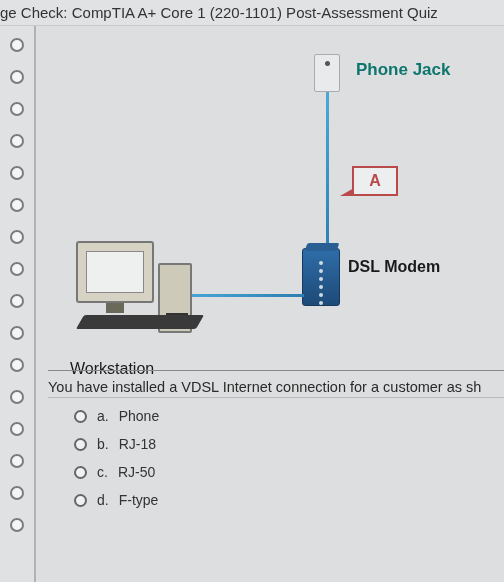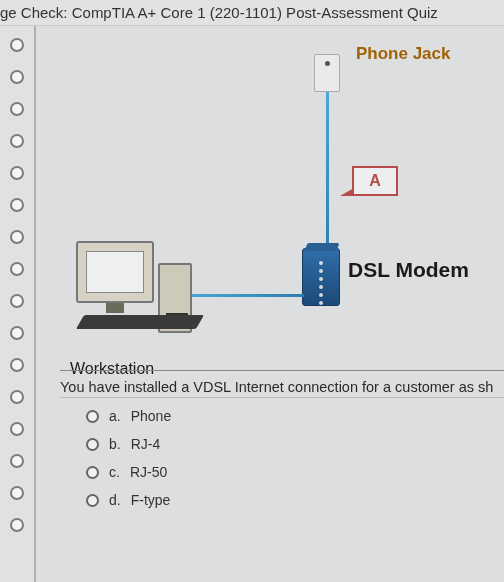--- a/index.html
+++ b/index.html
@@ -68,22 +68,22 @@
   width: 26px; height: 38px;
   background: #e9eaeb;
   border: 1px solid #a8aaab;
   border-radius: 2px;
   position: relative;
 }
 .jack-dot {
   position: absolute; left: 10px; top: 6px; width: 5px; height: 5px; background: #555; border-radius: 50%;
 }
 .phone-jack-lbl {
-  position: absolute; left: 312px; top: 8px;
-  font-size: 17px; font-weight: bold; color: #a16207;
+  position: absolute; left: 312px; top: 24px;
+  font-size: 17px; font-weight: bold; color: #0f766e;
 }
 
 .vline {
   position: absolute;
   left: 282px; top: 56px;
   width: 3px; height: 160px;
   background: linear-gradient(#4aa8d8, #2d7fb0);
 }
 
 .callout {
@@ -122,21 +122,21 @@
   border-radius: 2px;
 }
 .modem-lights {
   position: absolute; left: 16px; top: 12px;
   display: flex; flex-direction: column; gap: 4px;
 }
 .modem-lights div { width: 4px; height: 4px; background: #cfd9e2; border-radius: 50%; }
 
 .modem-lbl {
   position: absolute; left: 304px; top: 222px;
-  font-size: 21px; font-weight: bold; color: #1a1a1a;
+  font-size: 16px; font-weight: bold; color: #1a1a1a;
 }
 
 .hline {
   position: absolute;
   left: 135px; top: 258px;
   width: 125px; height: 3px;
   background: linear-gradient(to right, #4aa8d8, #2d7fb0);
 }
 
 .workstation {
@@ -176,21 +176,21 @@
   border-radius: 2px;
 }
 
 .ws-lbl {
   position: absolute; left: 26px; top: 324px;
   font-size: 16px; color: #1a1a1a;
 }
 
 .question-box {
   position: absolute;
-  left: 24px; top: 344px;
+  left: 12px; top: 344px;
   right: 0;
   border-top: 1px solid #888;
   padding-top: 6px;
 }
 .qline {
   font-size: 14.5px;
   color: #2a2a2a;
   padding: 2px 0;
   white-space: nowrap;
   border-bottom: 1px solid #b8babb;
@@ -295,21 +295,21 @@
 
       <div class="options">
         <label class="opt">
           <span class="radio"></span>
           <span>a.</span>
           <span>Phone</span>
         </label>
         <label class="opt">
           <span class="radio"></span>
           <span>b.</span>
-          <span>RJ-4</span>
+          <span>RJ-18</span>
         </label>
         <label class="opt">
           <span class="radio"></span>
           <span>c.</span>
           <span>RJ-50</span>
         </label>
         <label class="opt">
           <span class="radio"></span>
           <span>d.</span>
           <span>F-type</span>

